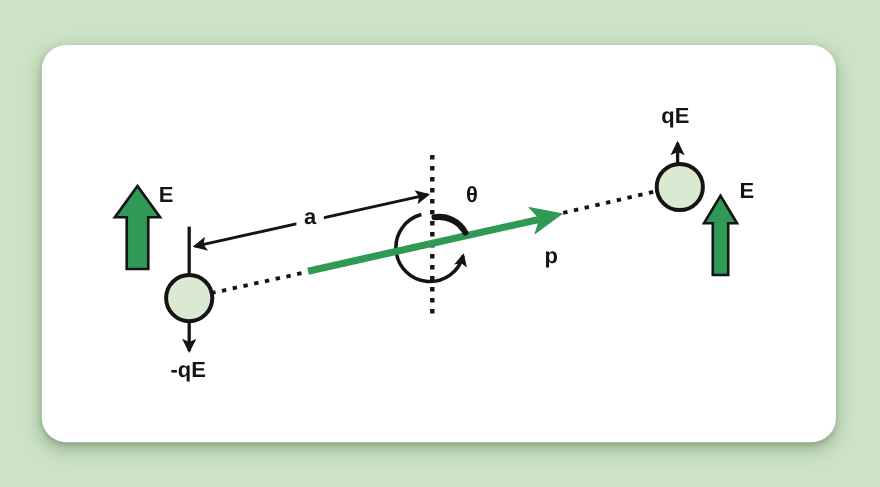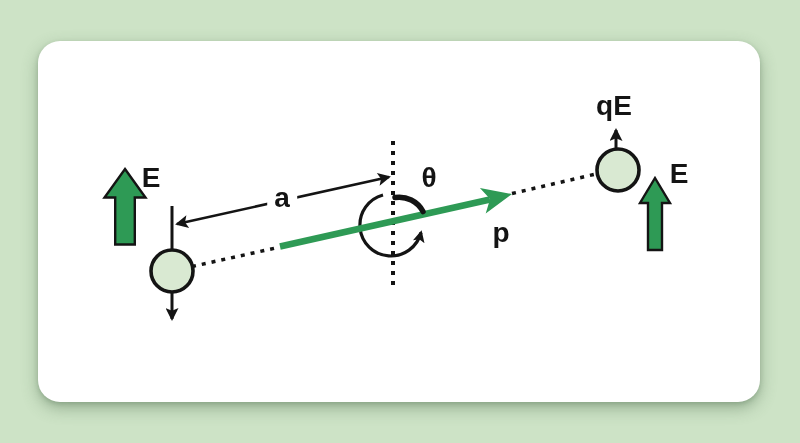--- a/index.html
+++ b/index.html
@@ -26,21 +26,21 @@
   .diagram-svg{position:absolute;left:0;top:0;width:800px;height:443px;}
   .ink-line{stroke:var(--ink);fill:none;}
   .ink-fill{fill:var(--ink);}
   .dotted{stroke:var(--ink);fill:none;stroke-dasharray:4 6;}
   .green-fill{fill:var(--green);}
   .green-line{stroke:var(--green);fill:none;}
   .block-arrow{fill:var(--green);stroke:var(--ink);stroke-width:2.4;stroke-linejoin:miter;}
   .charge{fill:var(--charge_fill);stroke:var(--ink);stroke-width:3.6;}
   .lbl{
     position:absolute;transform:translate(-50%,-50%);
-    font-weight:700;font-size:28px;line-height:1;color:var(--ink);
+    font-weight:700;font-size:20px;line-height:1;color:var(--ink);
     white-space:nowrap;
   }
   .lbl.on-line{background:var(--card);padding:0 7px;}
 </style>
 </head>
 <body>
 
 <div class="stage">
 
   <div class="card"></div>
@@ -75,19 +75,20 @@
     <polygon points="655,178 670,203 662,203 662,250 648,250 648,203 640,203" class="block-arrow"></polygon>
 
     <circle cx="172" cy="271" r="21" class="charge"></circle>
     <line x1="172" y1="292" x2="172" y2="319" class="ink-line" stroke-width="3" marker-end="url(#arrow-black)"></line>
 
     <circle cx="618" cy="170" r="21" class="charge"></circle>
     <line x1="616" y1="148" x2="616" y2="130" class="ink-line" stroke-width="3" marker-end="url(#arrow-black)"></line>
   </svg>
 
   <span class="lbl" style="left:151px;top:178px;">E</span>
+  <span class="lbl" style="left:171px;top:337px;">-qE</span>
   <span class="lbl on-line" style="left:282px;top:198px;">a</span>
   <span class="lbl" style="left:429px;top:178px;">θ</span>
   <span class="lbl" style="left:501px;top:233px;">p</span>
   <span class="lbl" style="left:614px;top:106px;">qE</span>
   <span class="lbl" style="left:679px;top:174px;">E</span>
 
 </div>
 
 </body></html>

